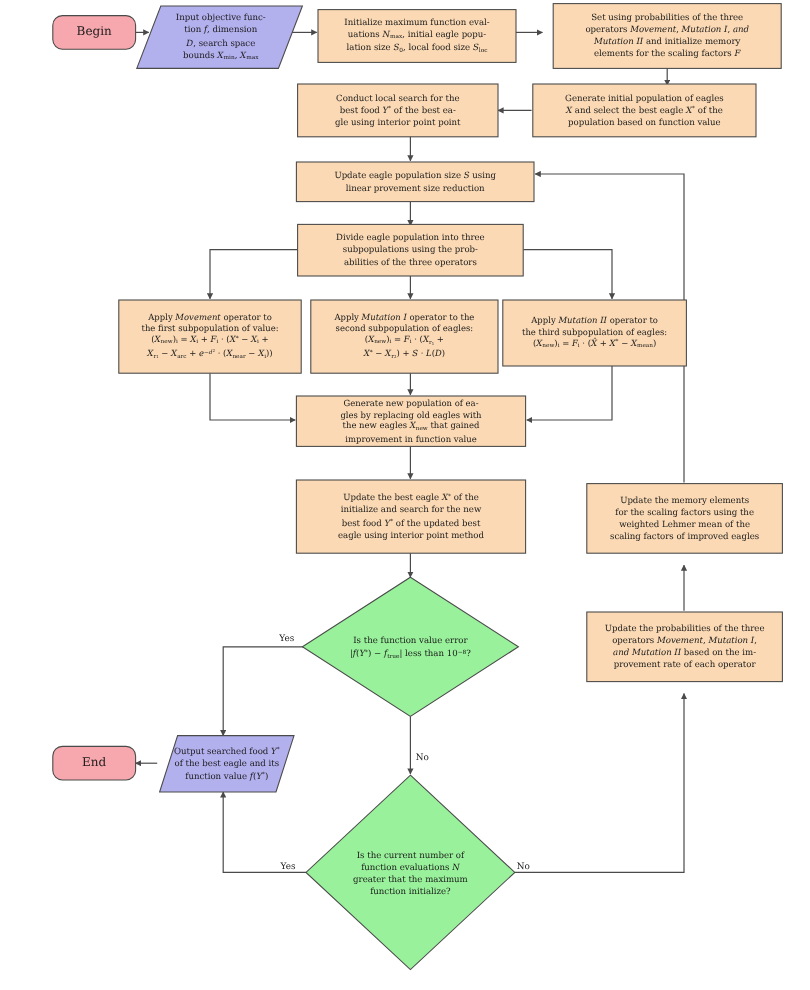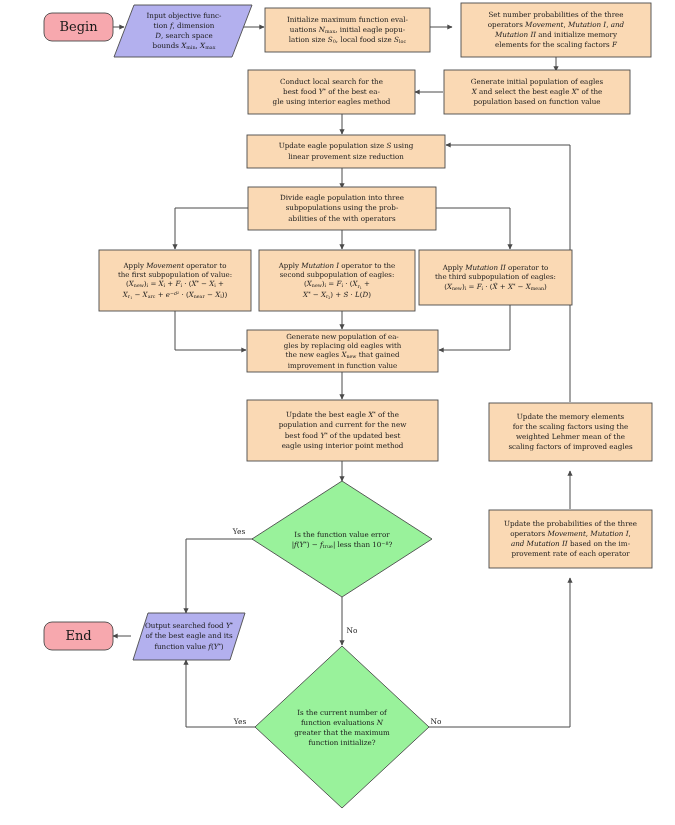--- a/index.html
+++ b/index.html
@@ -117,21 +117,21 @@
             <div>uations <i>N</i><sub>max</sub>, initial eagle popu-</div>
             <div>lation size <i>S</i><sub>0</sub>, local food size <i>S</i><sub>loc</sub></div>
           </div>
       </foreignObject>
     </g>
 
     <g>
       <rect class="node-shape" x="461" y="3" width="190" height="54" fill="#fad9b4" stroke="#4a4a4a"></rect>
       <foreignObject x="461" y="3" width="190" height="54">
         <div xmlns="http://www.w3.org/1999/xhtml" class="fo">
-            <div>Set number probabilities of the three</div>
+            <div>Set using probabilities of the three</div>
             <div>operators <i>Movement</i>, <i>Mutation I</i>, <i>and</i></div>
             <div><i>Mutation II</i> and initialize memory</div>
             <div>elements for the scaling factors <i>F</i></div>
           </div>
       </foreignObject>
     </g>
 
     <g>
       <rect class="node-shape" x="444" y="70" width="186" height="44" fill="#fad9b4" stroke="#4a4a4a"></rect>
       <foreignObject x="444" y="70" width="186" height="44">
@@ -142,42 +142,42 @@
           </div>
       </foreignObject>
     </g>
 
     <g>
       <rect class="node-shape" x="248" y="70" width="167" height="44" fill="#fad9b4" stroke="#4a4a4a"></rect>
       <foreignObject x="248" y="70" width="167" height="44">
         <div xmlns="http://www.w3.org/1999/xhtml" class="fo">
             <div>Conduct local search for the</div>
             <div>best food <i>Y</i><sup>*</sup> of the best ea-</div>
-            <div>gle using interior eagles method</div>
+            <div>gle using interior point point</div>
           </div>
       </foreignObject>
     </g>
 
     <g>
       <rect class="node-shape" x="247" y="135" width="198" height="33" fill="#fad9b4" stroke="#4a4a4a"></rect>
       <foreignObject x="247" y="135" width="198" height="33">
         <div xmlns="http://www.w3.org/1999/xhtml" class="fo">
             <div>Update eagle population size <i>S</i> using</div>
             <div>linear provement size reduction</div>
           </div>
       </foreignObject>
     </g>
 
     <g>
       <rect class="node-shape" x="248" y="187" width="188" height="43" fill="#fad9b4" stroke="#4a4a4a"></rect>
       <foreignObject x="248" y="187" width="188" height="43">
         <div xmlns="http://www.w3.org/1999/xhtml" class="fo">
             <div>Divide eagle population into three</div>
             <div>subpopulations using the prob-</div>
-            <div>abilities of the with operators</div>
+            <div>abilities of the three operators</div>
           </div>
       </foreignObject>
     </g>
 
     <g>
       <rect class="node-shape" x="99" y="250" width="152" height="61" fill="#fad9b4" stroke="#4a4a4a"></rect>
       <foreignObject x="99" y="250" width="152" height="61">
         <div xmlns="http://www.w3.org/1999/xhtml" class="fo tight">
             <div>Apply <i>Movement</i> operator to</div>
             <div>the first subpopulation of value:</div>
@@ -220,21 +220,21 @@
             <div>improvement in function value</div>
           </div>
       </foreignObject>
     </g>
 
     <g>
       <rect class="node-shape" x="247" y="400" width="191" height="61" fill="#fad9b4" stroke="#4a4a4a"></rect>
       <foreignObject x="247" y="400" width="191" height="61">
         <div xmlns="http://www.w3.org/1999/xhtml" class="fo">
             <div>Update the best eagle <i>X</i><sup>*</sup> of the</div>
-            <div>population and current for the new</div>
+            <div>initialize and search for the new</div>
             <div>best food <i>Y</i><sup>*</sup> of the updated best</div>
             <div>eagle using interior point method</div>
           </div>
       </foreignObject>
     </g>
 
     <g>
       <rect class="node-shape" x="489" y="403" width="163" height="58" fill="#fad9b4" stroke="#4a4a4a"></rect>
       <foreignObject x="489" y="403" width="163" height="58">
         <div xmlns="http://www.w3.org/1999/xhtml" class="fo">
@@ -312,18 +312,18 @@
     width: 100%;
     height: 100%;
     font-family: "DejaVu Serif", "Liberation Serif", serif;
     font-size: 7.15px;
     line-height: 1.42;
     color: #1a1a1a;
     text-align: center;
     box-sizing: border-box;
   }
   .fo.tight { line-height: 1.34; font-size: 7.05px; }
-  .fo.term { font-size: 13px; }
+  .fo.term { font-size: 10px; }
   .fo sub { font-size: 0.68em; vertical-align: -0.22em; }
   .fo sup { font-size: 0.68em; vertical-align: 0.42em; }
   .fo i { font-style: italic; }
   .fo > div { white-space: nowrap; }
 </style>
 
 </body></html>

